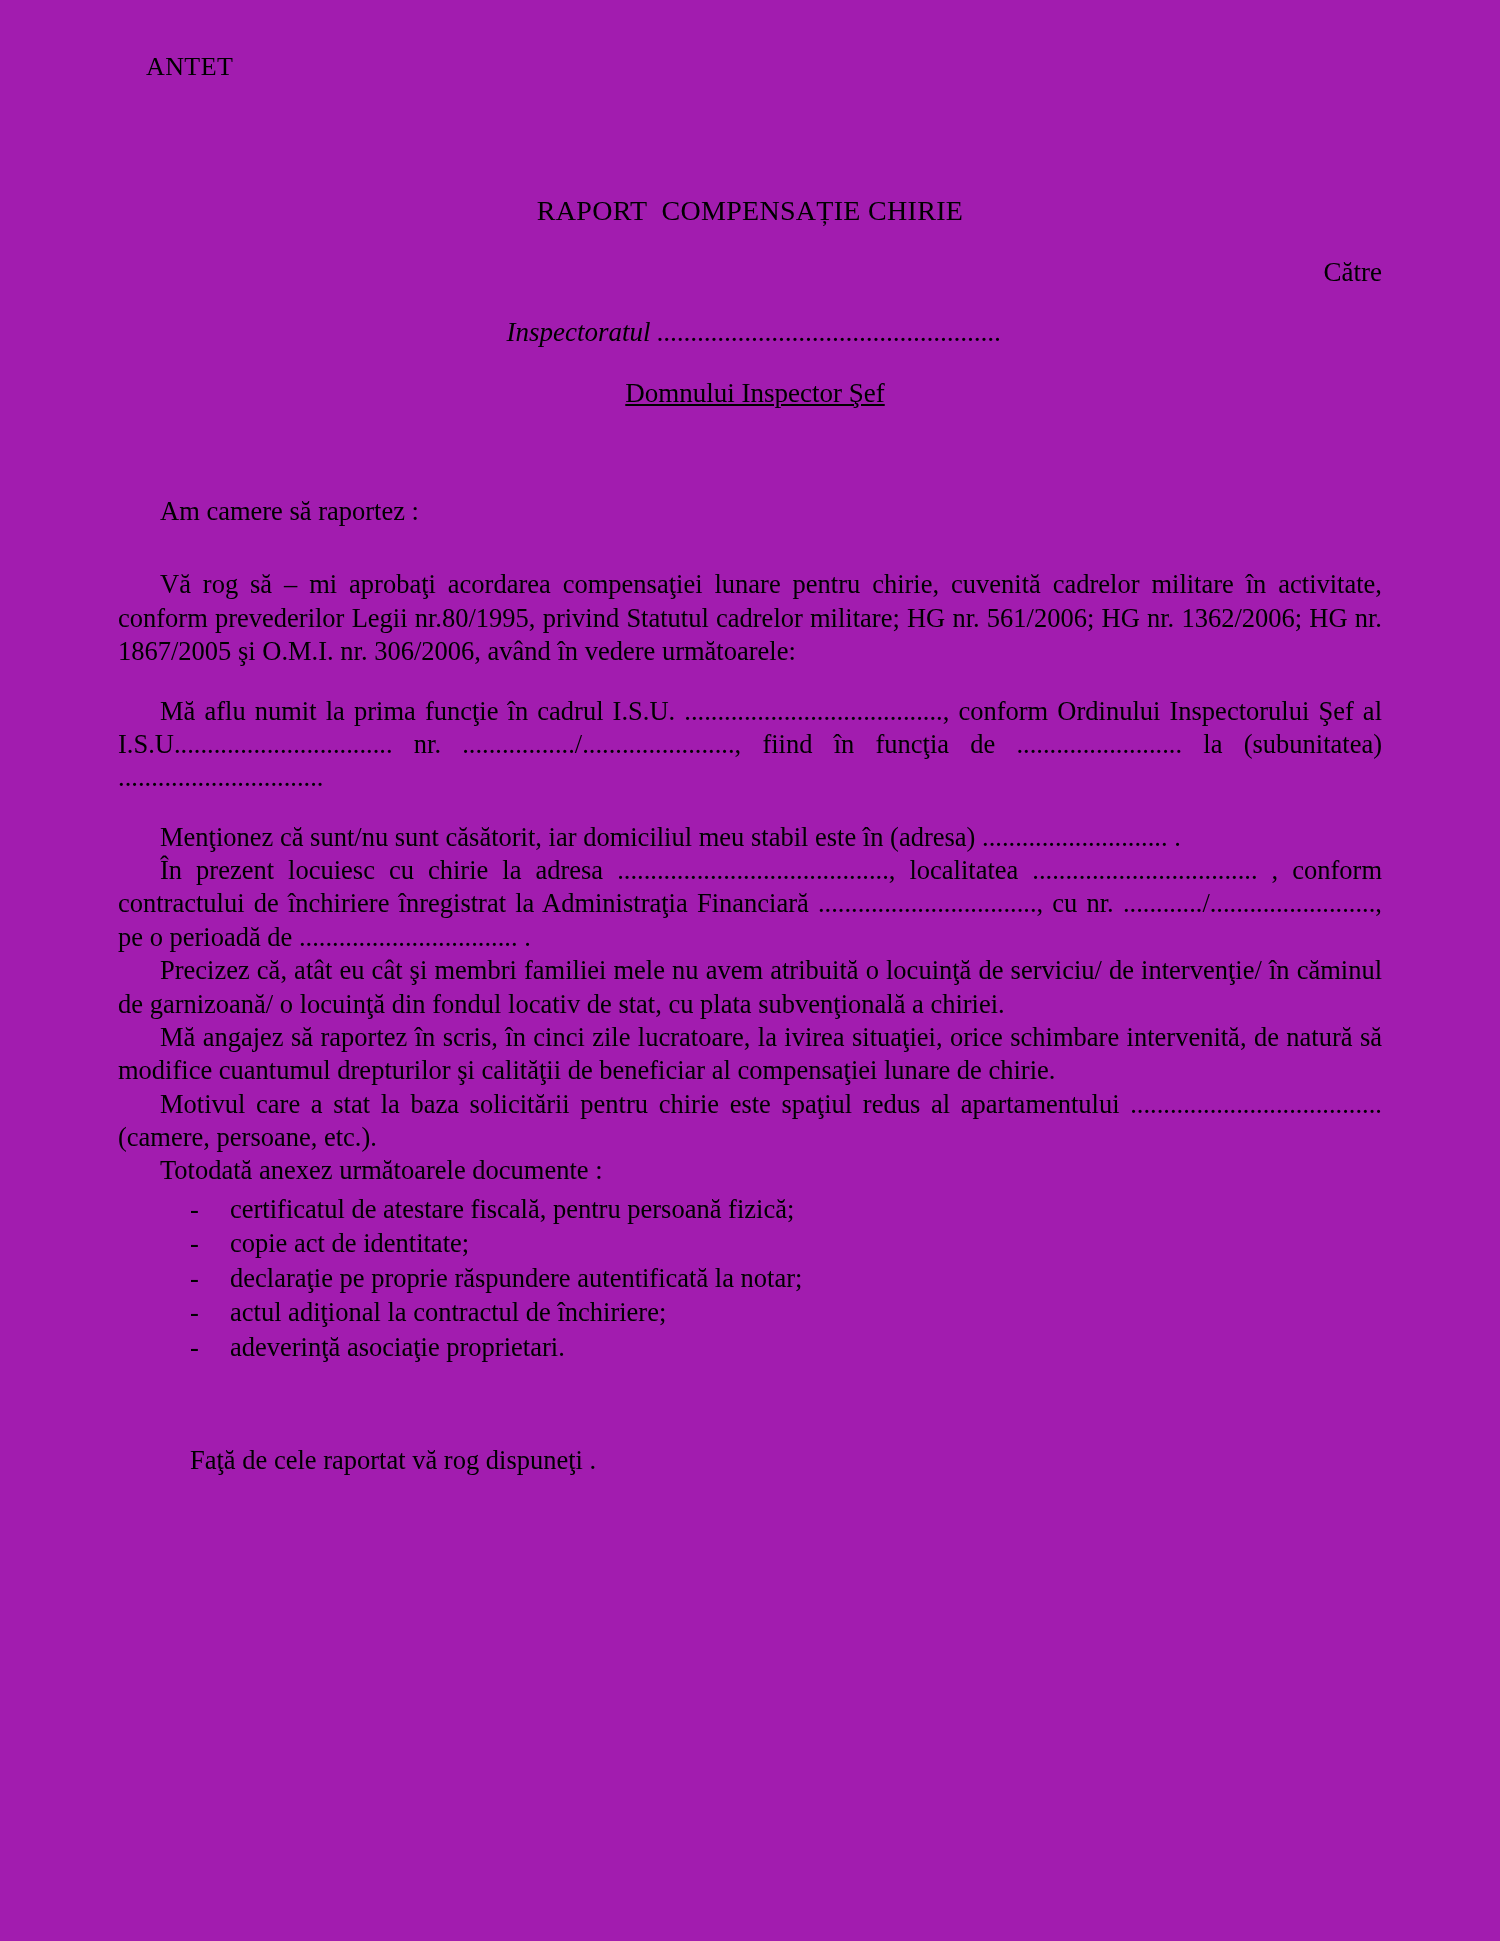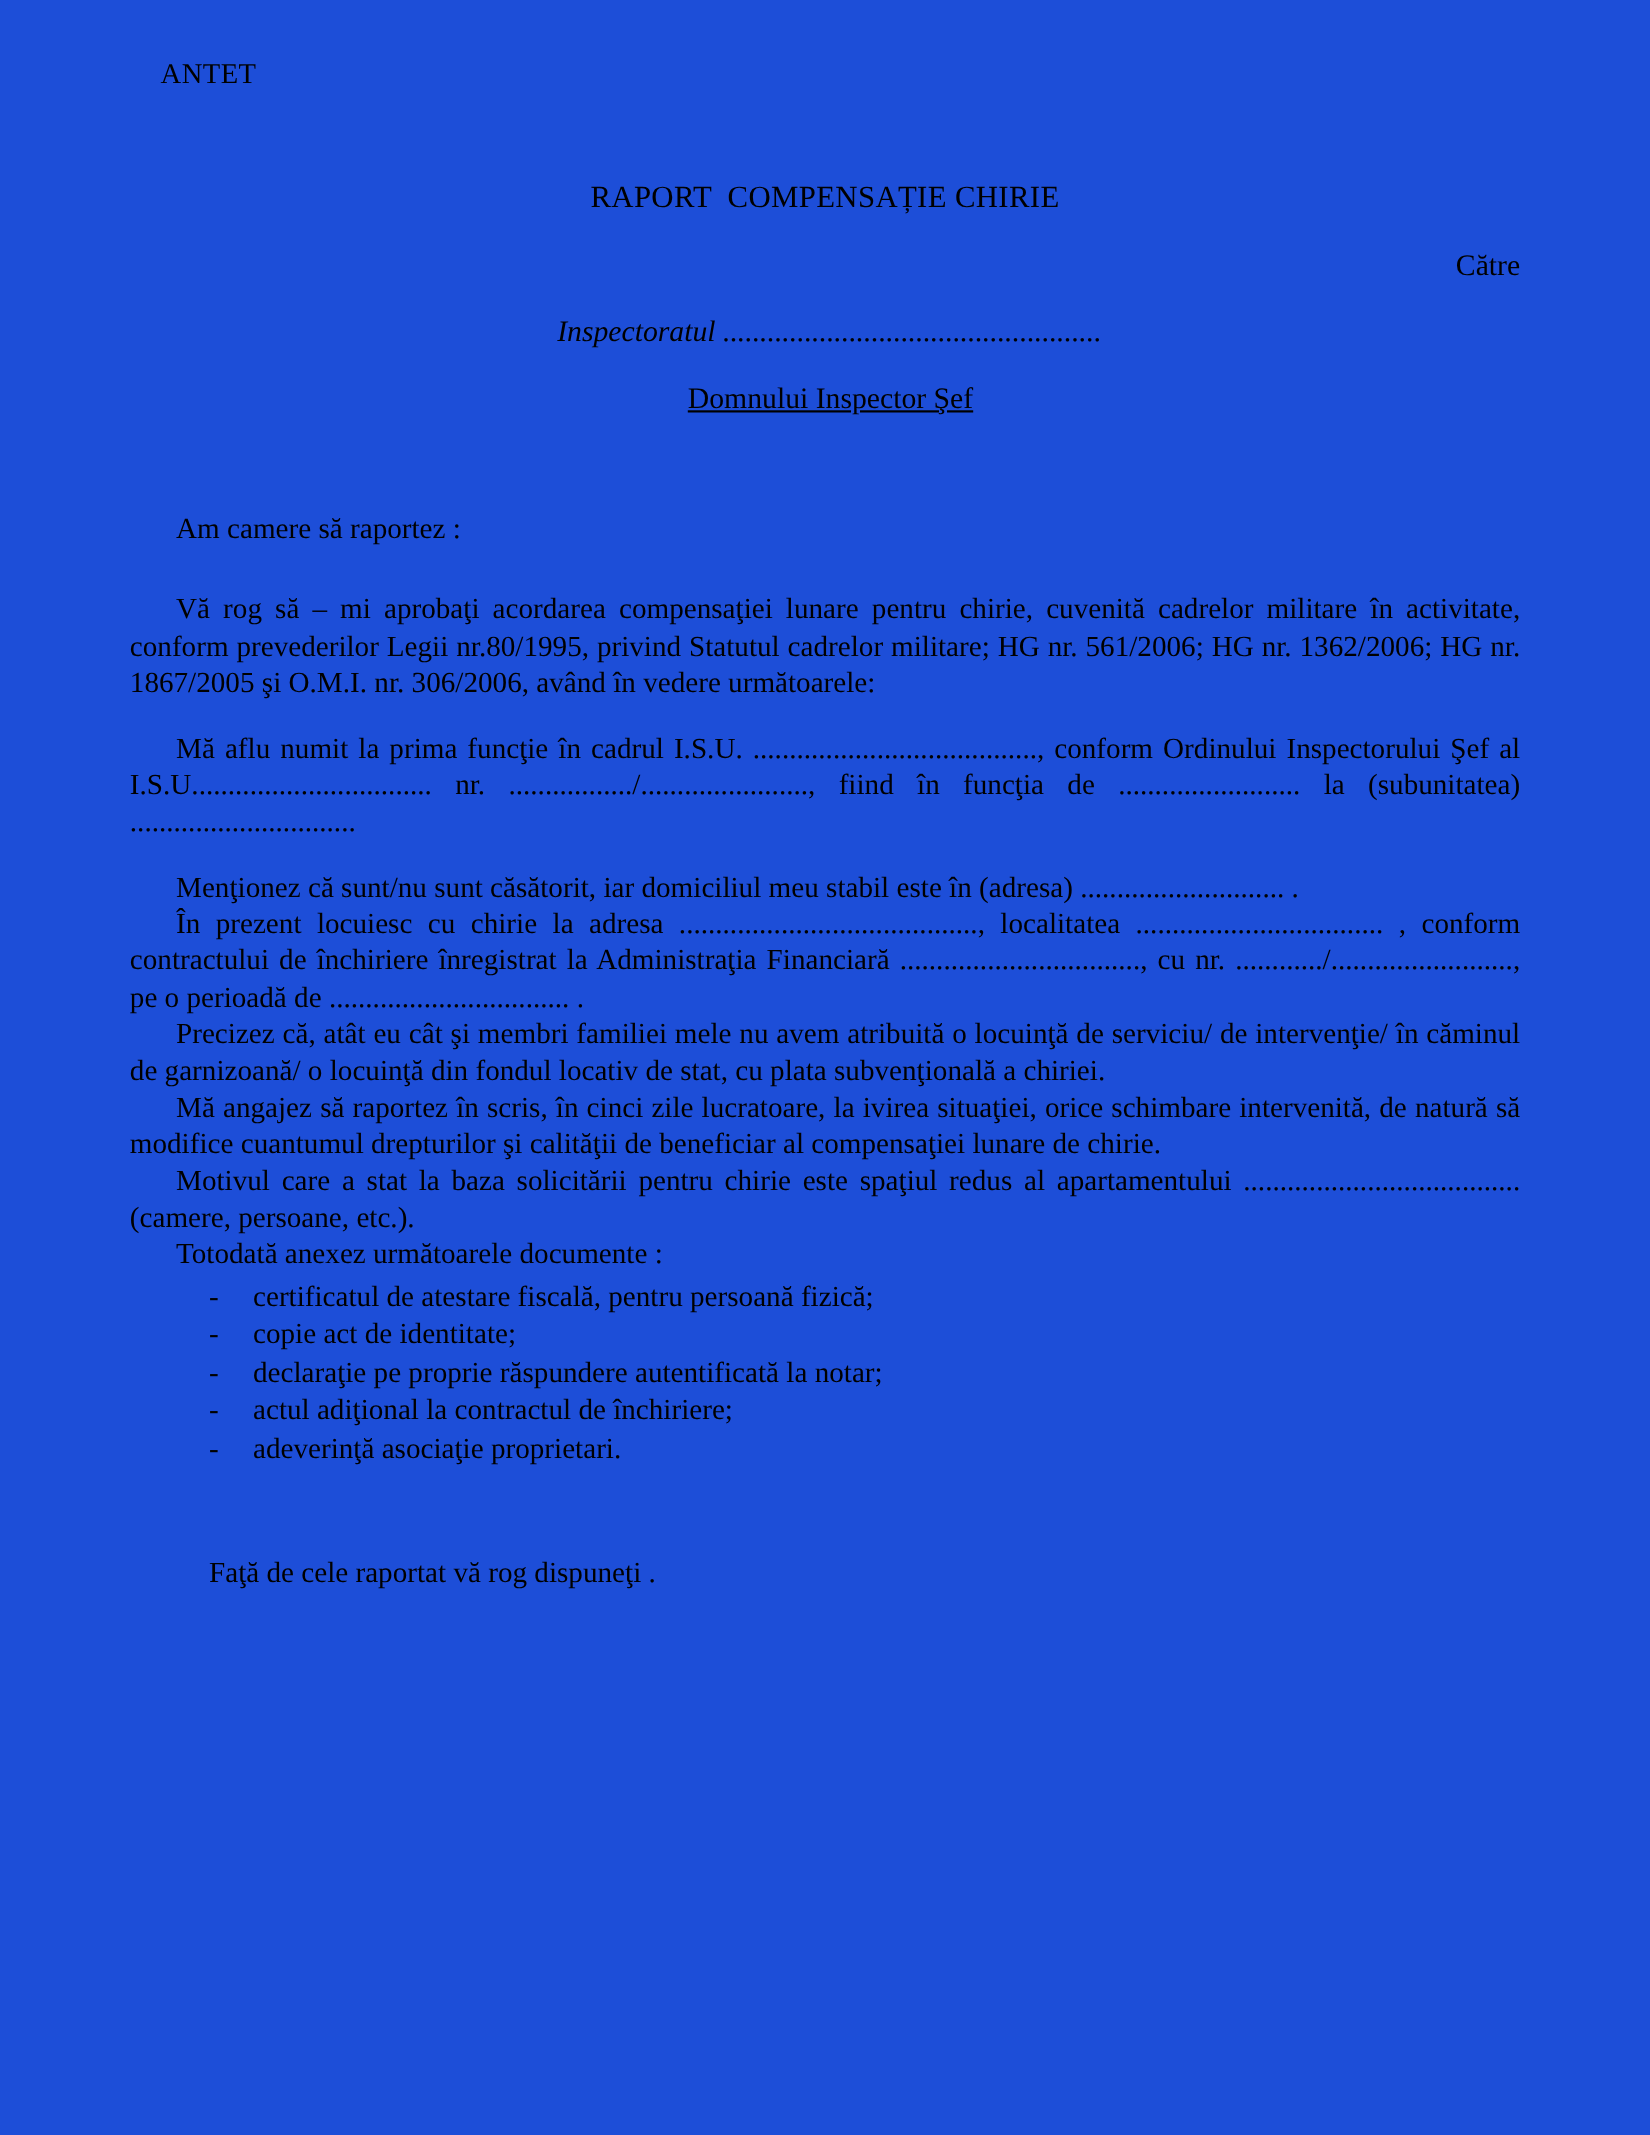--- a/index.html
+++ b/index.html
@@ -12,40 +12,40 @@
     width: 1500px;
     height: 1941px;
     font-family: "Liberation Serif", "DejaVu Serif", serif;
     color: #000000;
     -webkit-font-smoothing: antialiased;
   }
   .page {
     position: relative;
     width: 1500px;
     height: 1941px;
-    background: #1d4ed8;
+    background: #a21caf;
     box-sizing: border-box;
     padding: 52px 118px 0 118px;
   }
   .doc-body {
     width: 1264px;
     font-size: 26.5px;
     line-height: 1.26;
   }
 
   
   .letterhead {
     font-size: 26px;
     letter-spacing: .4px;
     margin: 0 0 0 28px;
   }
 
   
   .title-block {
-    margin-top: 82px;
+    margin-top: 113px;
     text-align: center;
   }
   .doc-title {
     font-size: 28px;
     letter-spacing: .3px;
     white-space: pre;
   }
   .to-line {
     margin-top: 30px;
     font-size: 27px;

